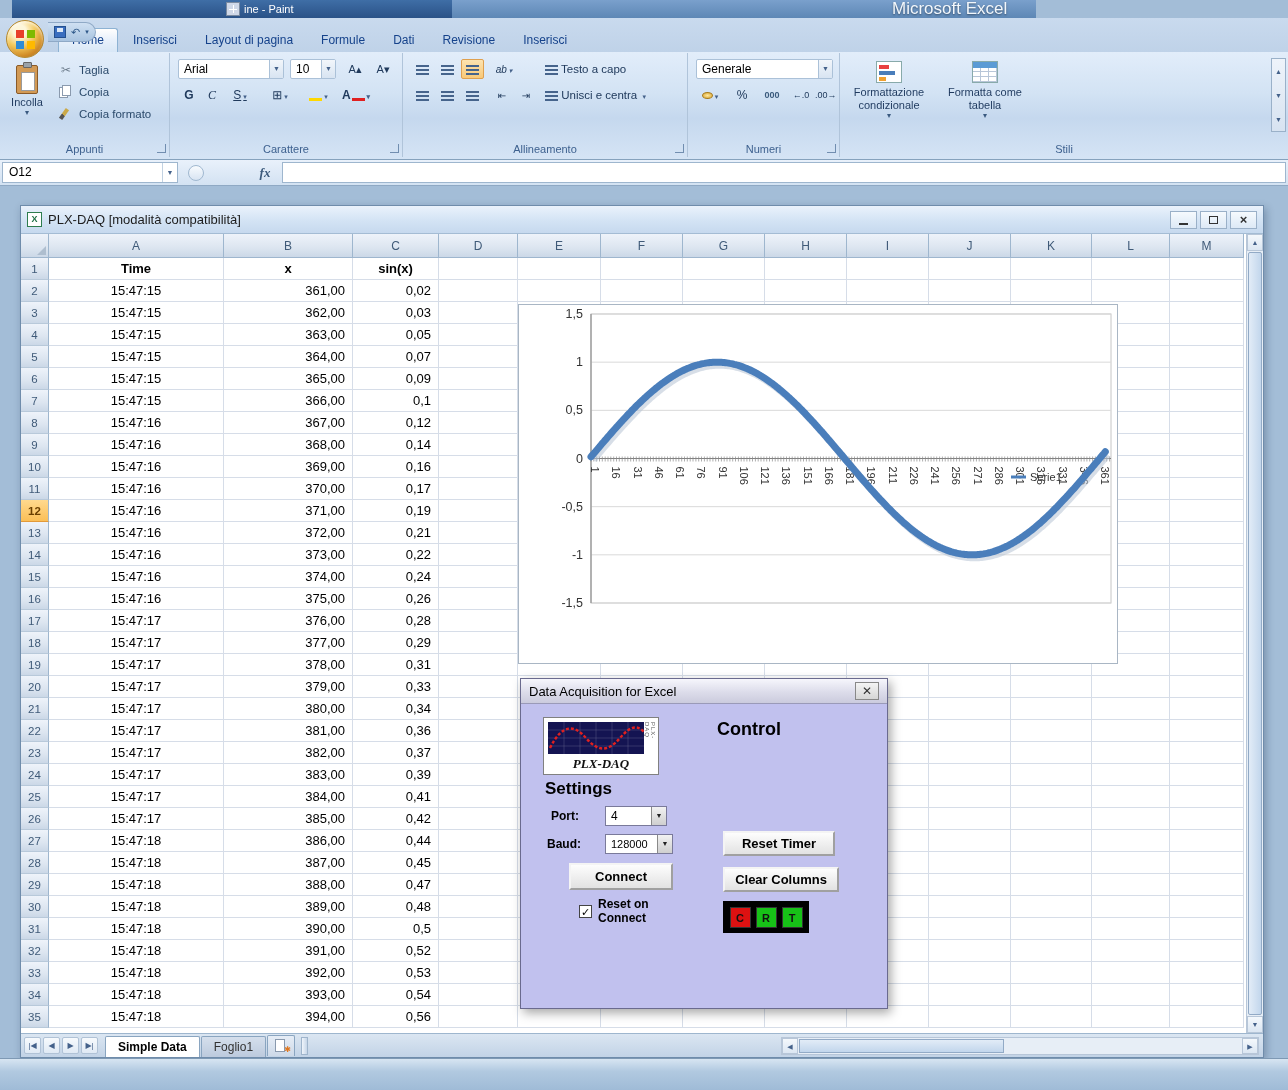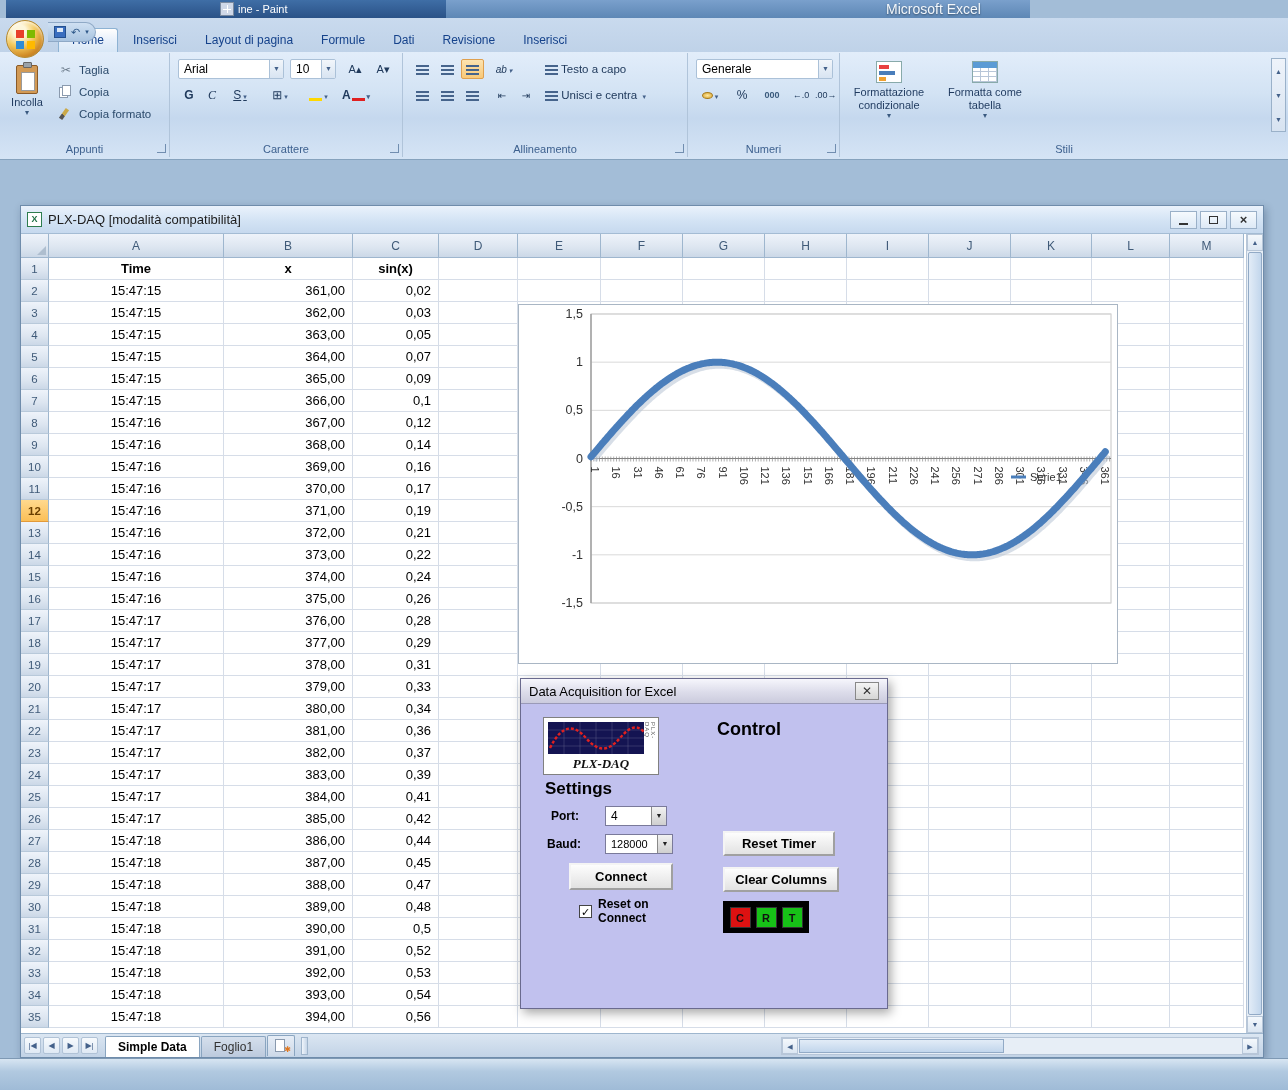--- a/index.html
+++ b/index.html
@@ -1,28 +1,28 @@
 <!DOCTYPE html>
 <html><head>
 <meta charset="utf-8">
 <style>
 *{margin:0;padding:0;box-sizing:border-box}
 body{width:1288px;height:1090px;background:#a3bdd7;font-family:"Liberation Sans",sans-serif;overflow:hidden}
 .screen{position:relative;width:1288px;height:1090px;background:#a3bdd7;overflow:hidden}
 
 
-#titlebar{position:absolute;left:6px;top:0;width:1024px;height:18px;background:linear-gradient(#7aa0cc,#5d87b5)}
+#titlebar{position:absolute;left:12px;top:0;width:1024px;height:18px;background:linear-gradient(#7aa0cc,#5d87b5)}
 #paintseg{position:absolute;left:0;top:0;width:440px;height:18px;background:linear-gradient(#3f6ea6,#2a5287);color:#fff;font-size:11px;line-height:18px}
 #paintseg .txt{position:absolute;left:232px;white-space:nowrap}
 .appico{position:absolute;left:2px;top:2px;width:14px;height:14px;background:#1e7145;border:1px solid #0e4a2b;display:inline-block}
 .appico i{position:absolute;left:2px;top:2px;right:2px;bottom:2px;background:
  linear-gradient(#fff,#fff) 0 4px/100% 1px no-repeat,
  linear-gradient(#fff,#fff) 4px 0/1px 100% no-repeat}
 #paintico{left:214px;top:2px;background:#cfd8e8;border-color:#7a8aa0}
-#apptitle{position:absolute;left:880px;top:0;height:18px;line-height:18px;color:#f2f7fc;font-size:14px;text-shadow:0 1px 2px rgba(0,0,0,.45)}
+#apptitle{position:absolute;left:880px;top:0;height:18px;line-height:18px;color:#f2f7fc;font-size:17px;text-shadow:0 1px 2px rgba(0,0,0,.45)}
 
 
 #orb{position:absolute;left:6px;top:20px;width:38px;height:38px;border-radius:50%;z-index:6;
  background:radial-gradient(circle at 35% 28%,#fdf6da 0 18%,#f3c85a 45%,#d08a26 72%,#9a5f12 100%);
  border:1px solid #b5892f;box-shadow:inset 0 2px 3px rgba(255,255,255,.7)}
 #orb .pane{position:absolute;width:8px;height:8px}
 #orb .p1{left:9px;top:9px;background:#e8402a}#orb .p2{left:20px;top:9px;background:#7fba00}
 #orb .p3{left:9px;top:20px;background:#2e8bd6}#orb .p4{left:20px;top:20px;background:#ffb900}
 #qat{position:absolute;left:48px;top:22px;height:20px;padding:0 6px;display:flex;align-items:center;gap:5px;
  background:linear-gradient(#cfe0f2,#a9c4e0);border:1px solid #8fa9c6;border-left:none;border-radius:0 10px 10px 0;z-index:5}
@@ -333,20 +333,26 @@
       </div>
       <div id="galscroll">
           <span>▲</span>
           <span>▼</span>
           <span>▼</span>
         </div>
       <div class="glabel">Stili</div>
     </div>
   </div>
 
+  <div id="fbar">
+    <span id="namebox"><span>O12</span><span class="nbdd">▼</span></span>
+    <span id="fbcircle"></span>
+    <span id="fxbtn">fx</span>
+    <span id="finput"></span>
+  </div>
 
   <div id="wbwin">
     <div id="wbtitle">
       <span class="wicon">X</span>
       <span>PLX-DAQ  [modalità compatibilità]</span>
       <span class="wb-btns">
         <span class="wbtn">
             <span class="mingl"></span>
           </span>
         <span class="wbtn">

